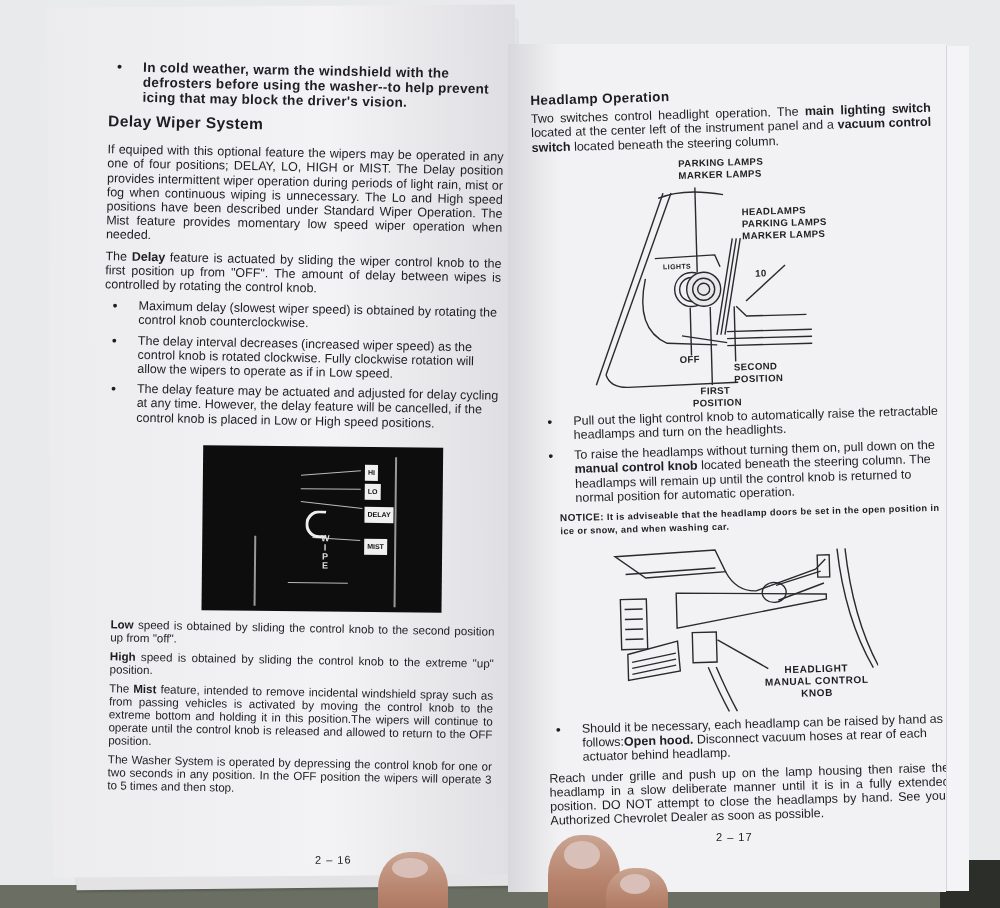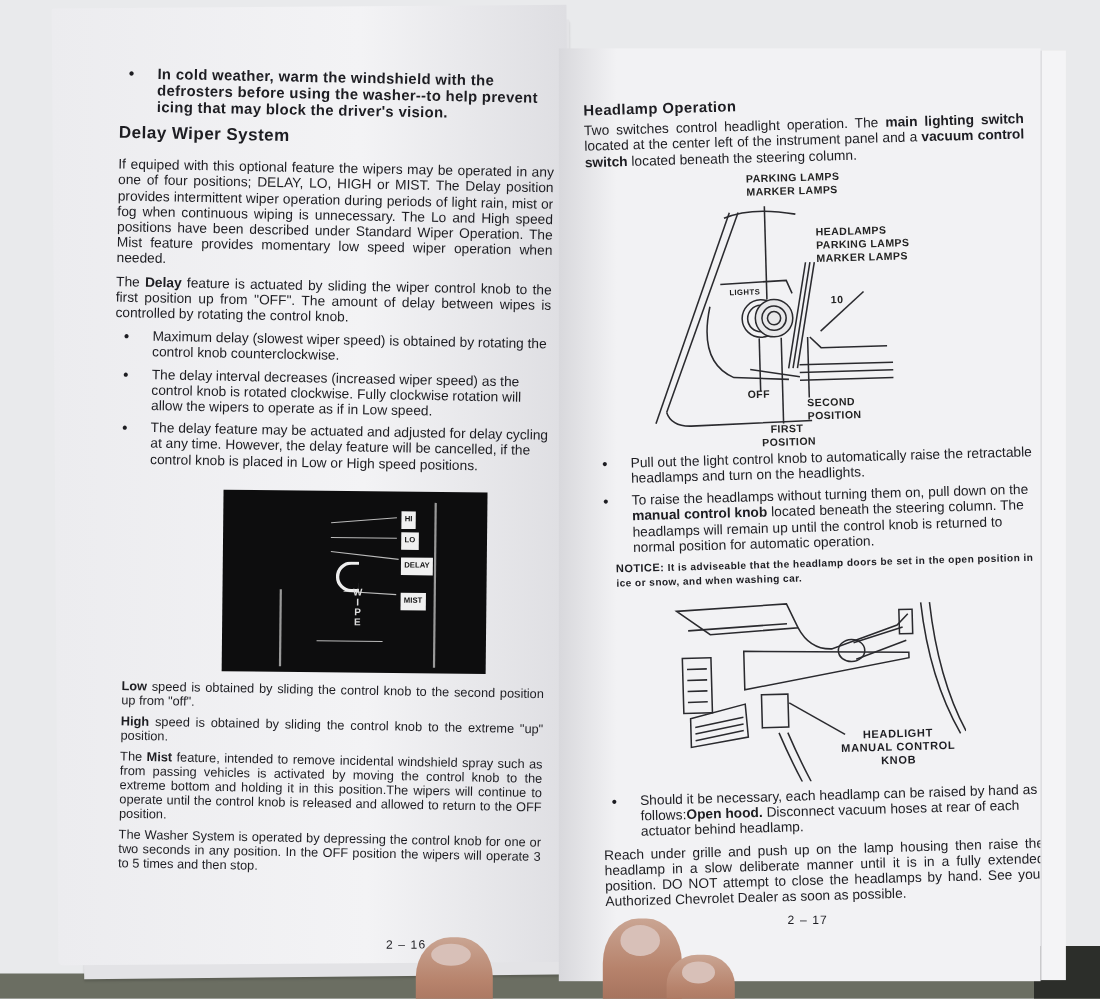--- a/index.html
+++ b/index.html
@@ -74,21 +74,21 @@
       <div class="vline" style="left:192px;top:10px;height:150px;"></div>
       <div class="vline" style="left:52px;top:90px;height:70px;"></div>
       <div class="line" style="left:86px;top:136px;width:60px;"></div>
     </div>
 
     <p class="small-para"><b>Low</b><span> speed is obtained by sliding the control knob to the second position up from "off".</span></p>
     <p class="small-para"><b>High</b><span> speed is obtained by sliding the control knob to the extreme "up" position.</span></p>
     <p class="small-para"><span>The </span><b>Mist</b><span> feature, intended to remove incidental windshield spray such as from passing vehicles is activated by moving the control knob to the extreme bottom and holding it in this position.The wipers will continue to operate until the control knob is released and allowed to return to the OFF position.</span></p>
     <p class="small-para">The Washer System is operated by depressing the control knob for one or two seconds in any position. In the OFF position the wipers will operate 3 to 5 times and then stop.</p>
   </div>
-  <div class="pageno" style="left:262px;top:848px;margin-left:36px;">2 – 16</div>
+  <div class="pageno" style="left:262px;top:848px;">2 – 16</div>
 </div>
 
 <div class="page page-right">
   <div class="content right-content">
     <h2>Headlamp Operation</h2>
     <p><span>Two switches control headlight operation. The </span><b>main lighting switch</b><span> located at the center left of the instrument panel and a </span><b>vacuum control switch</b><span> located beneath the steering column.</span></p>
 
     <div class="diagram">
       <svg width="250" height="245" viewBox="0 0 250 245">
         <g fill="none" stroke="#2a2a2e" stroke-width="1.4">

